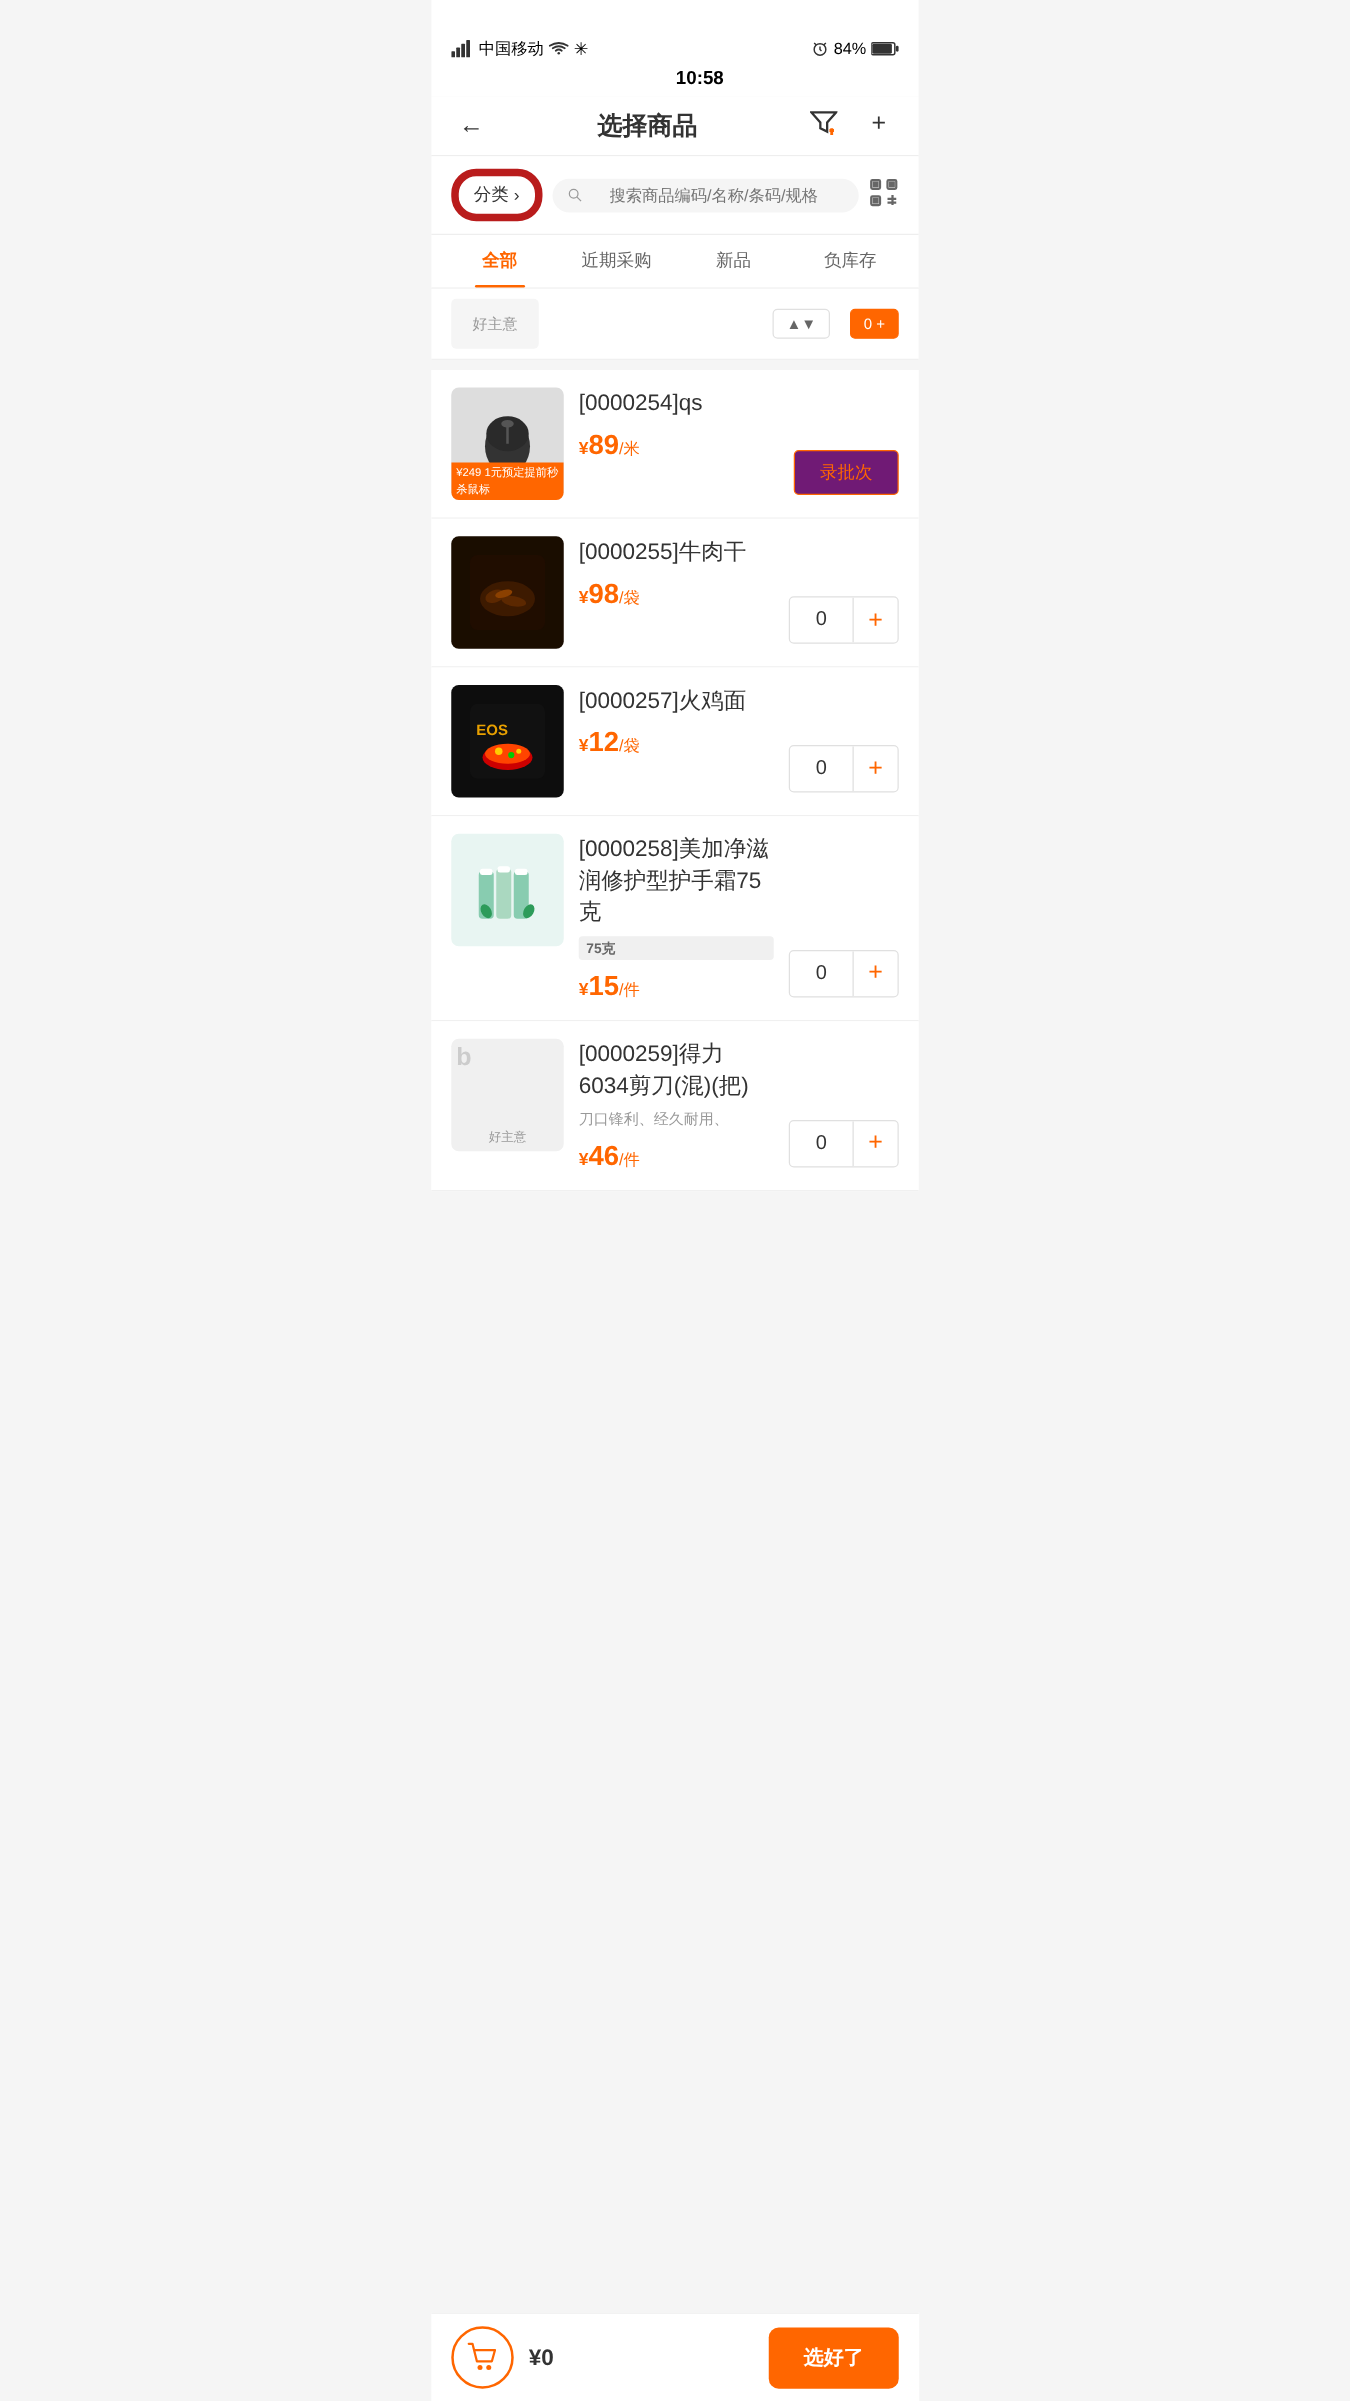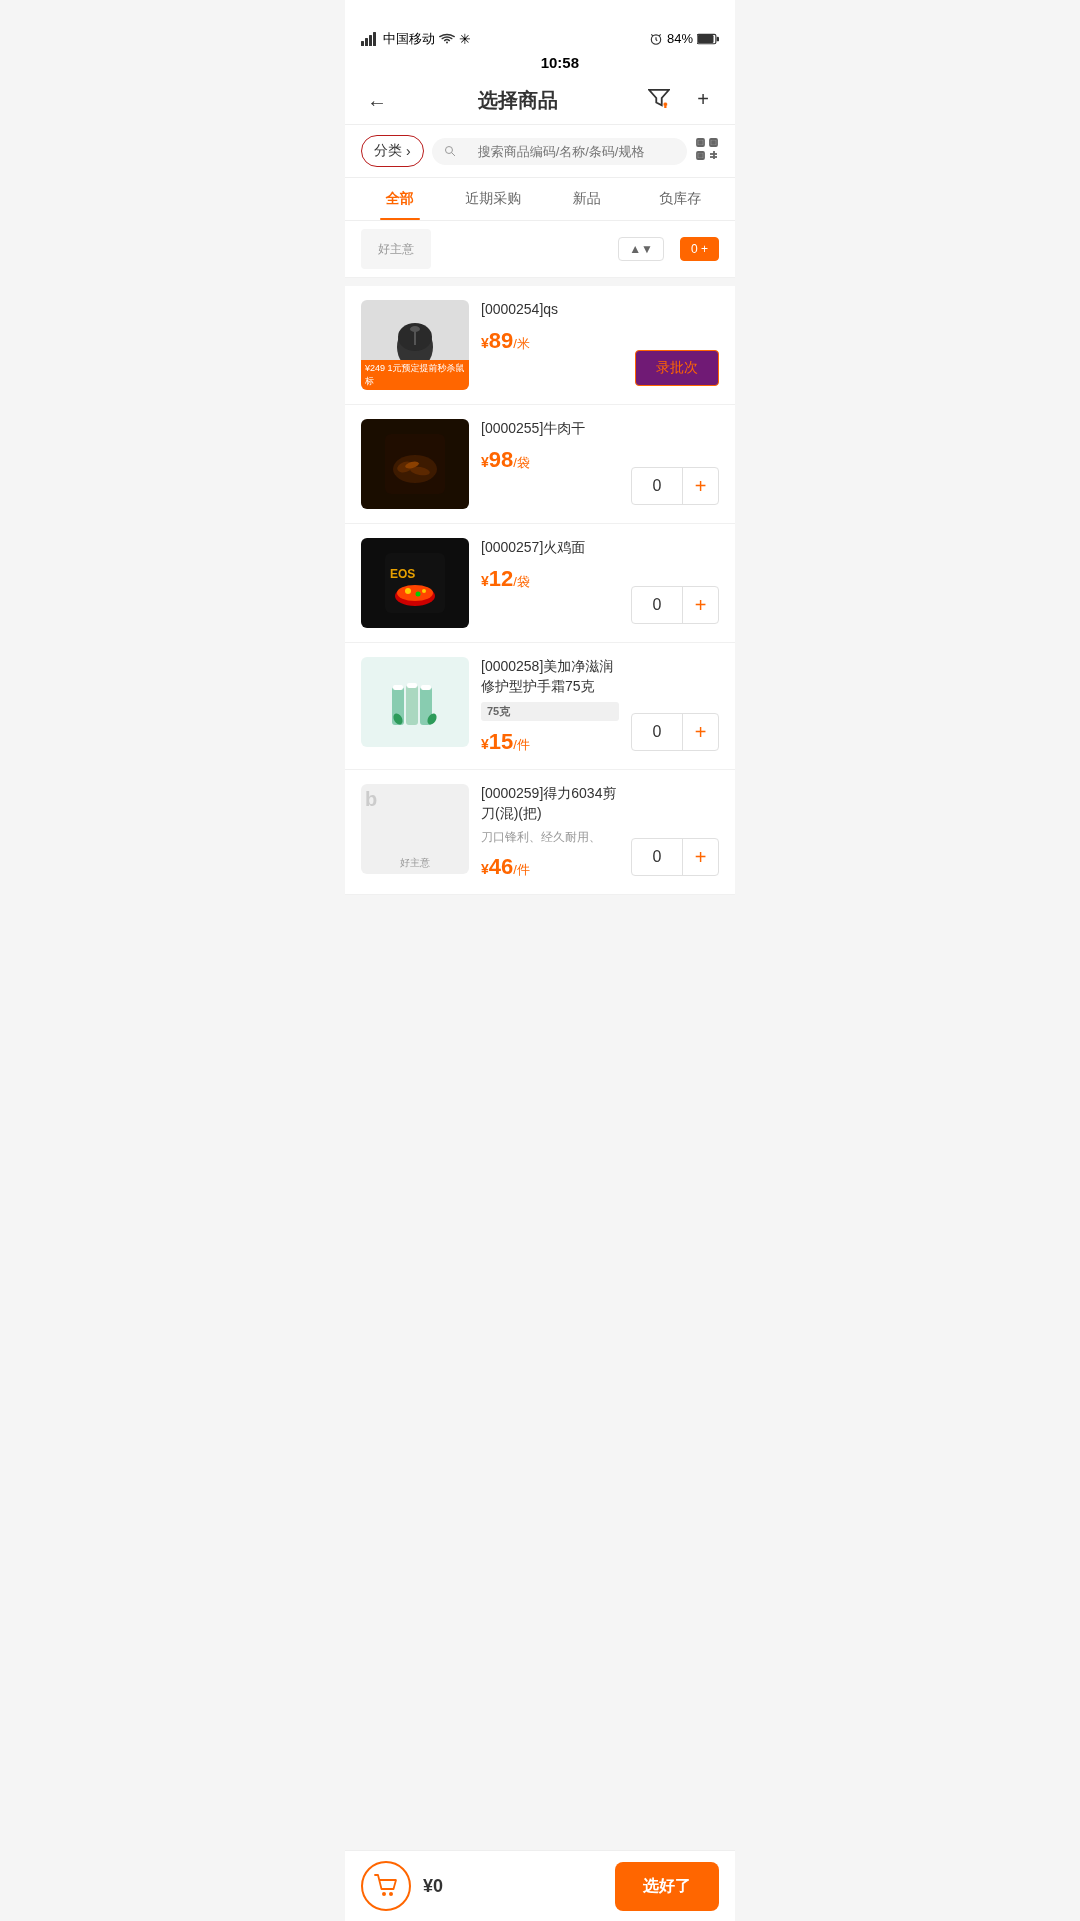--- a/index.html
+++ b/index.html
@@ -58,21 +58,21 @@
     
     .search-bar-wrapper {
       background: #fff;
       padding: 10px 16px;
       display: flex;
       align-items: center;
       gap: 8px;
       border-bottom: 1px solid #eee;
     }
     .category-btn {
-      border: 1px solid #b91c1c;
+      border: 6px solid #b91c1c;
       border-radius: 20px;
       padding: 6px 12px;
       font-size: 14px;
       color: #333;
       background: #fff;
       white-space: nowrap;
       cursor: pointer;
       display: flex;
       align-items: center;
       gap: 4px;
@@ -139,38 +139,38 @@
     }
     .product-item {
       display: flex;
       align-items: flex-start;
       padding: 14px 16px;
       border-bottom: 1px solid #f0f0f0;
       background: #fff;
       gap: 12px;
     }
     .product-img {
-      width: 108px;
+      width: 90px;
       height: 90px;
       border-radius: 6px;
       overflow: hidden;
       flex-shrink: 0;
       background: #f5f5f5;
       display: flex;
       align-items: center;
       justify-content: center;
     }
     .product-info {
       flex: 1;
       display: flex;
       flex-direction: column;
       gap: 4px;
     }
     .product-name {
-      font-size: 14px;
+      font-size: 18px;
       color: #333;
       font-weight: 500;
       line-height: 1.4;
     }
     .product-tag {
       display: inline-block;
       background: #f0f0f0;
       color: #666;
       font-size: 11px;
       padding: 2px 6px;

